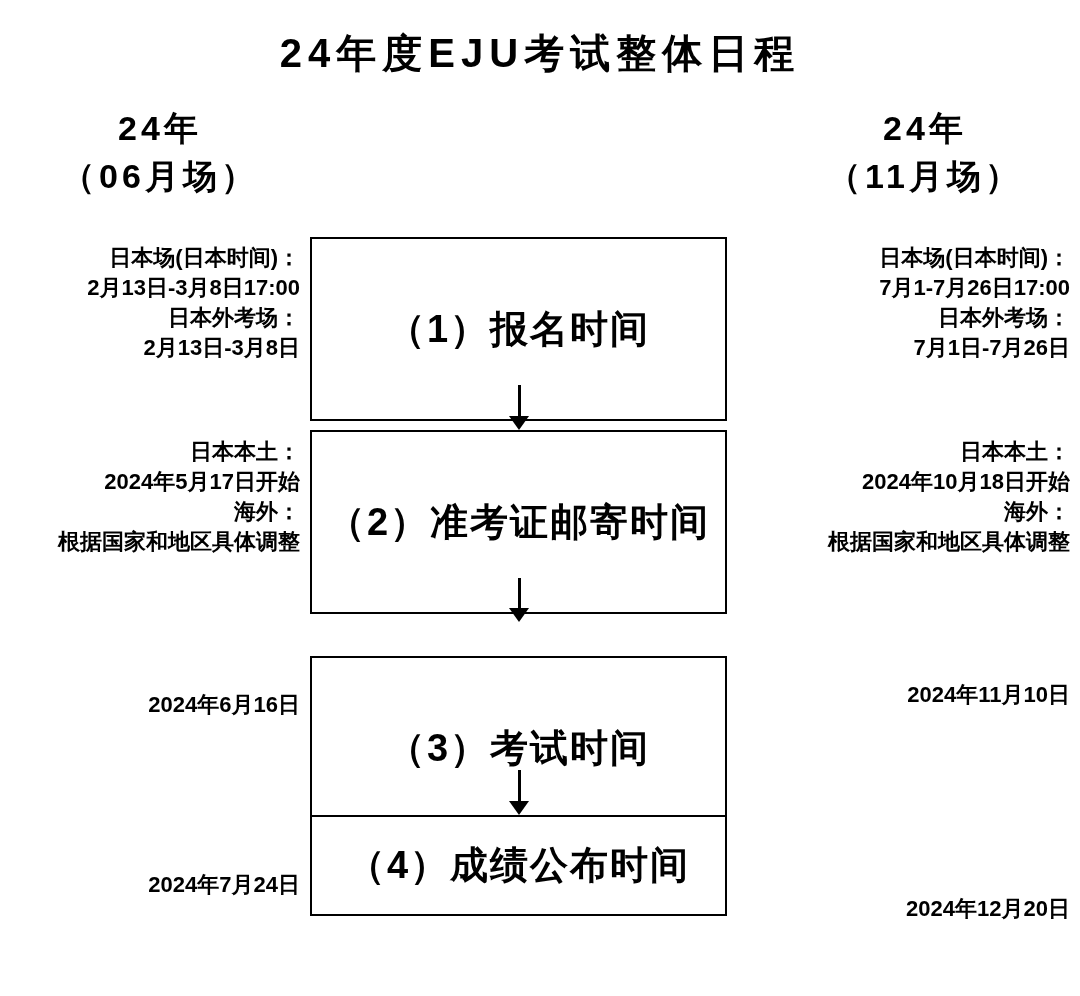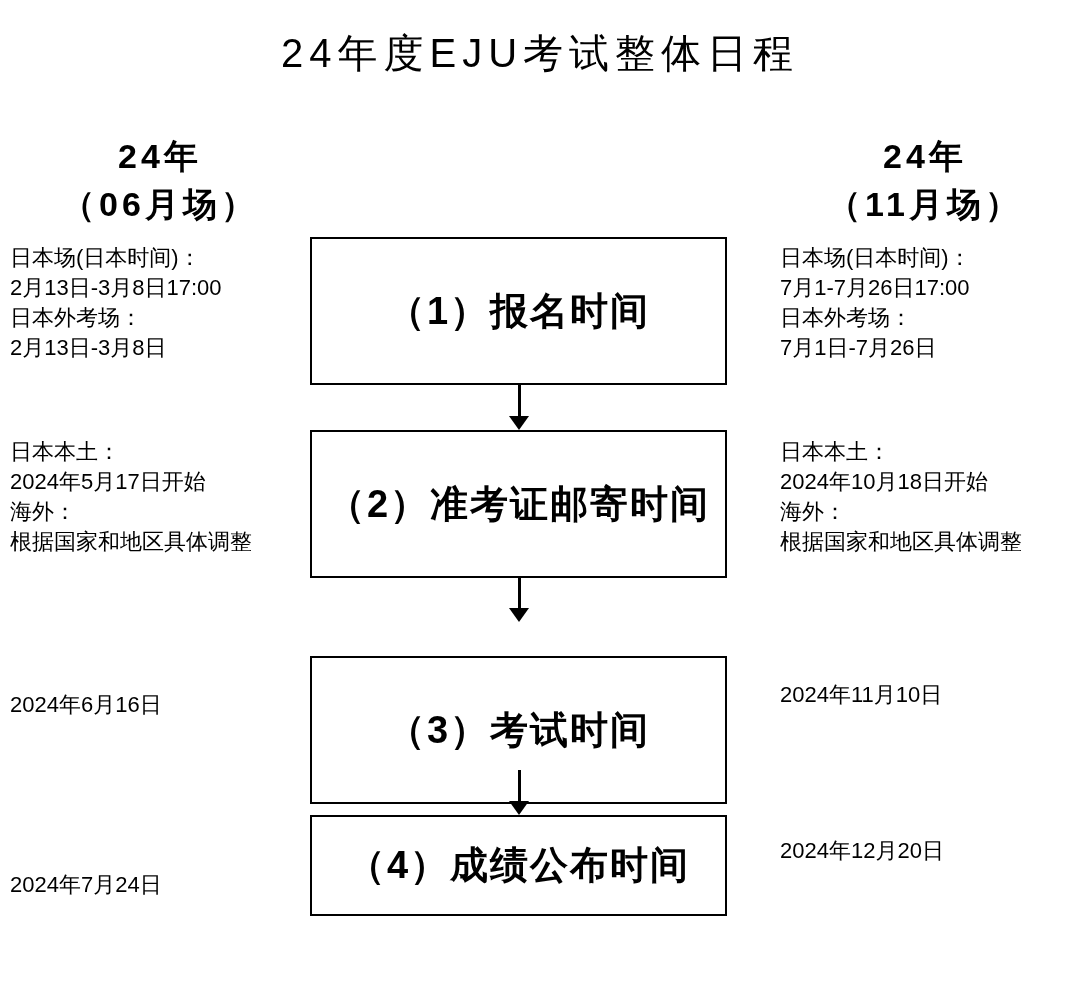--- a/index.html
+++ b/index.html
@@ -16,42 +16,41 @@
     background: #ffffff;
     overflow: hidden;
   }
   .title {
     position: absolute;
     top: 26px;
     left: 0;
     width: 100%;
     text-align: center;
     font-size: 40px;
-    font-weight: normal;
+    font-weight: bold;
     letter-spacing: 6px;
   }
   .col-header {
     position: absolute;
     top: 104px;
     width: 300px;
     text-align: center;
     font-size: 34px;
     font-weight: bold;
     letter-spacing: 4px;
     line-height: 48px;
-    margin-top: 28px;
   }
   .col-header.left  { left: 10px; }
   .col-header.right { left: 775px; }
 
   .flow-box {
     position: absolute;
     left: 310px;
     width: 417px;
-    height: 148px;
+    height: 184px;
     border: 2px solid #000000;
     background: #ffffff;
     display: flex;
     align-items: center;
     justify-content: center;
     font-size: 38px;
     font-weight: bold;
     letter-spacing: 2px;
     text-align: center;
   }
@@ -71,23 +70,23 @@
   .arrow-head {
     width: 0;
     height: 0;
     border-left: 10px solid transparent;
     border-right: 10px solid transparent;
     border-top: 14px solid #000000;
   }
   .note {
     position: absolute;
     width: 290px;
-    text-align: left;
+    text-align: right;
     font-size: 22px;
-    font-weight: normal;
+    font-weight: bold;
     line-height: 30px;
   }
   .note.left-col  { left: 10px; }
   .note.right-col { left: 780px; }
   .note-block + .note-block { }
 </style>
 </head>
 <body>
 
 <div class="canvas">
@@ -182,19 +181,19 @@
   </div>
 
   <div class="flow-box" style="top:815px;height:101px">
     <span>（4）成绩公布时间</span>
   </div>
   <div class="note left-col" style="top:870px">
     <div class="note-block">
       <div>2024年7月24日</div>
     </div>
   </div>
-  <div class="note right-col" style="top:836px">
+  <div class="note right-col" style="top:894px">
     <div class="note-block">
       <div>2024年12月20日</div>
     </div>
   </div>
 
 </div>
 
 </body></html>

